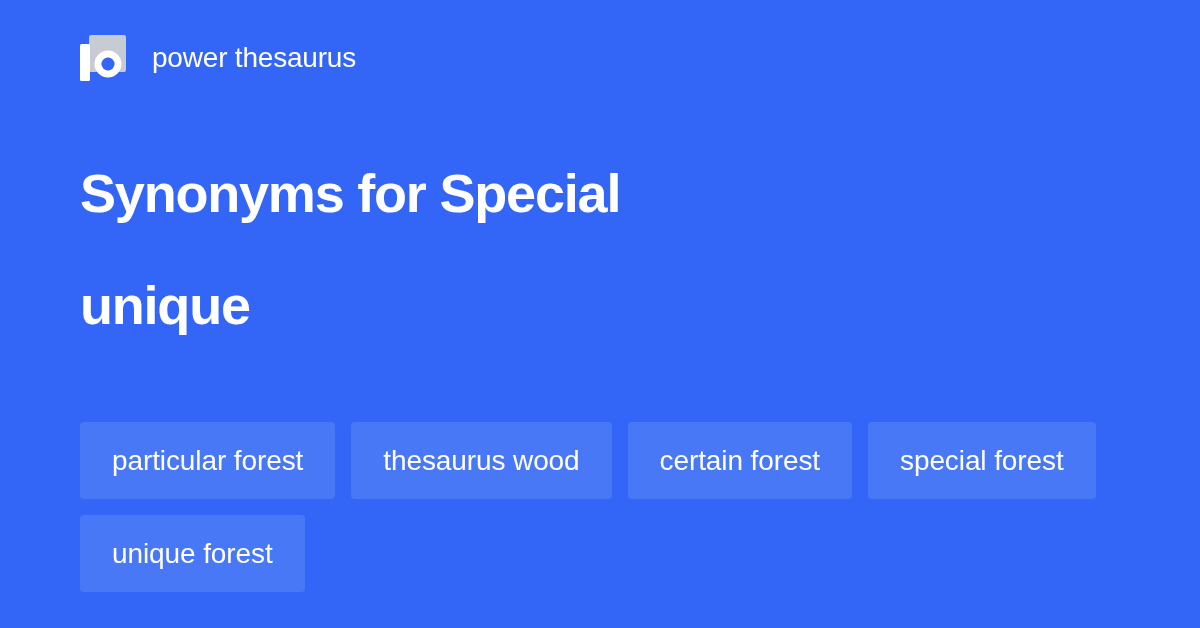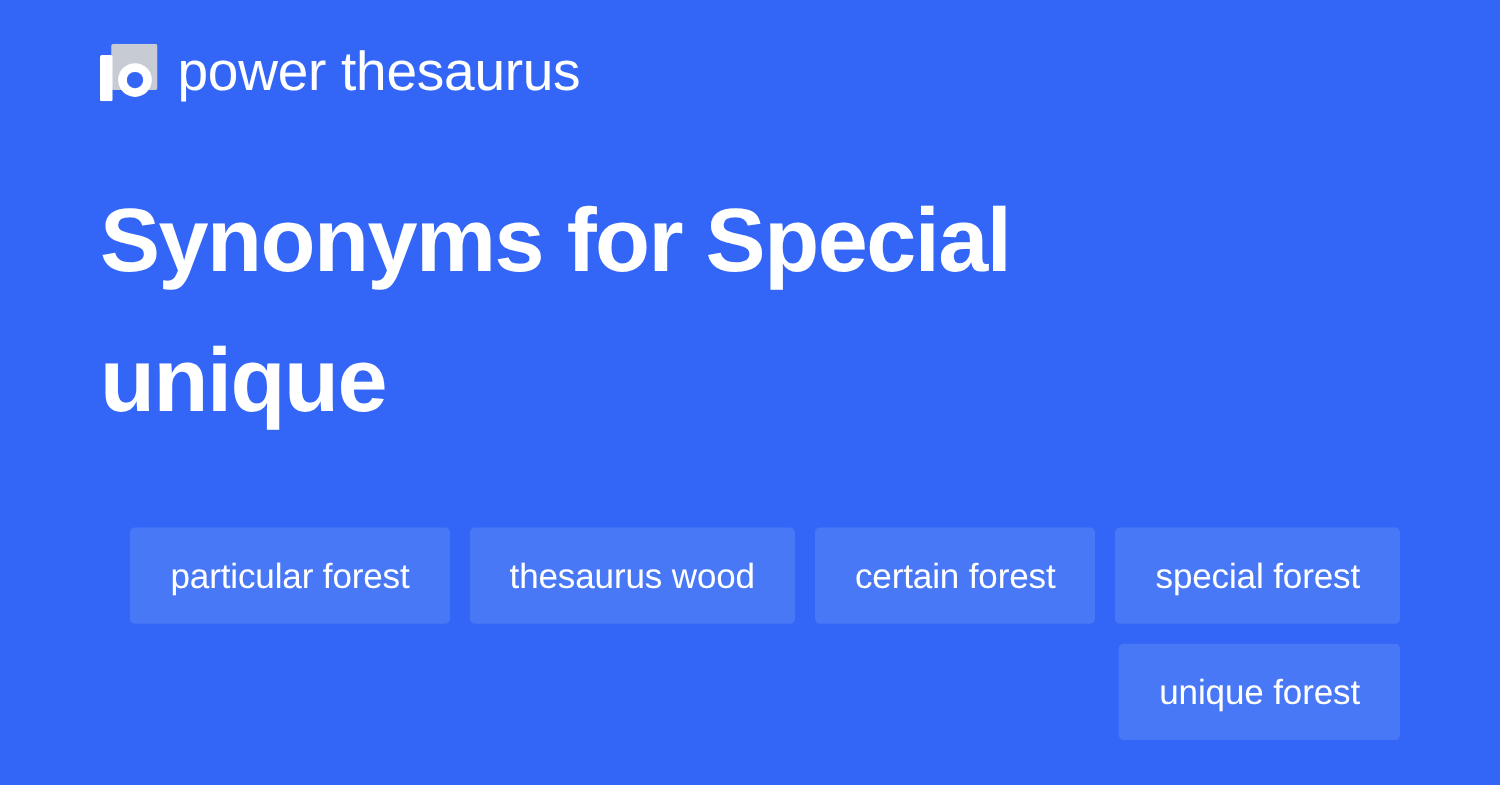--- a/index.html
+++ b/index.html
@@ -36,54 +36,53 @@
   .logo-mark {
     position: relative;
     width: 46px;
     height: 46px;
     flex: 0 0 46px;
     display: block;
   }
   .logo-mark svg { display: block; width: 46px; height: 46px; }
 
   .brand-name {
-    margin-left: 16px;
+    margin-left: 26px;
     color: #FFFFFF;
-    font-size: 44px;
+    font-size: 28px;
     line-height: 46px;
     font-weight: 400;
     letter-spacing: -0.2px;
     white-space: nowrap;
   }
 
   
   .headline {
     position: absolute;
     left: 80px;
     top: 137px;
     width: 1040px;
     margin: 0;
     color: #FFFFFF;
-    font-size: 72px;
+    font-size: 54px;
     line-height: 112px;
     font-weight: 700;
     letter-spacing: -1.2px;
   }
   .headline .hl-line { display: block; }
 
   
   .chips {
     position: absolute;
     left: 80px;
     top: 422px;
     width: 1040px;
     display: flex;
     flex-wrap: wrap;
     gap: 16px;
-    justify-content: flex-end;
   }
   .chip {
     background: #4878F5;
     color: #FFFFFF;
     border: 0;
     border-radius: 4px;
     height: 77px;
     padding: 0 32px;
     display: flex;
     align-items: center;

